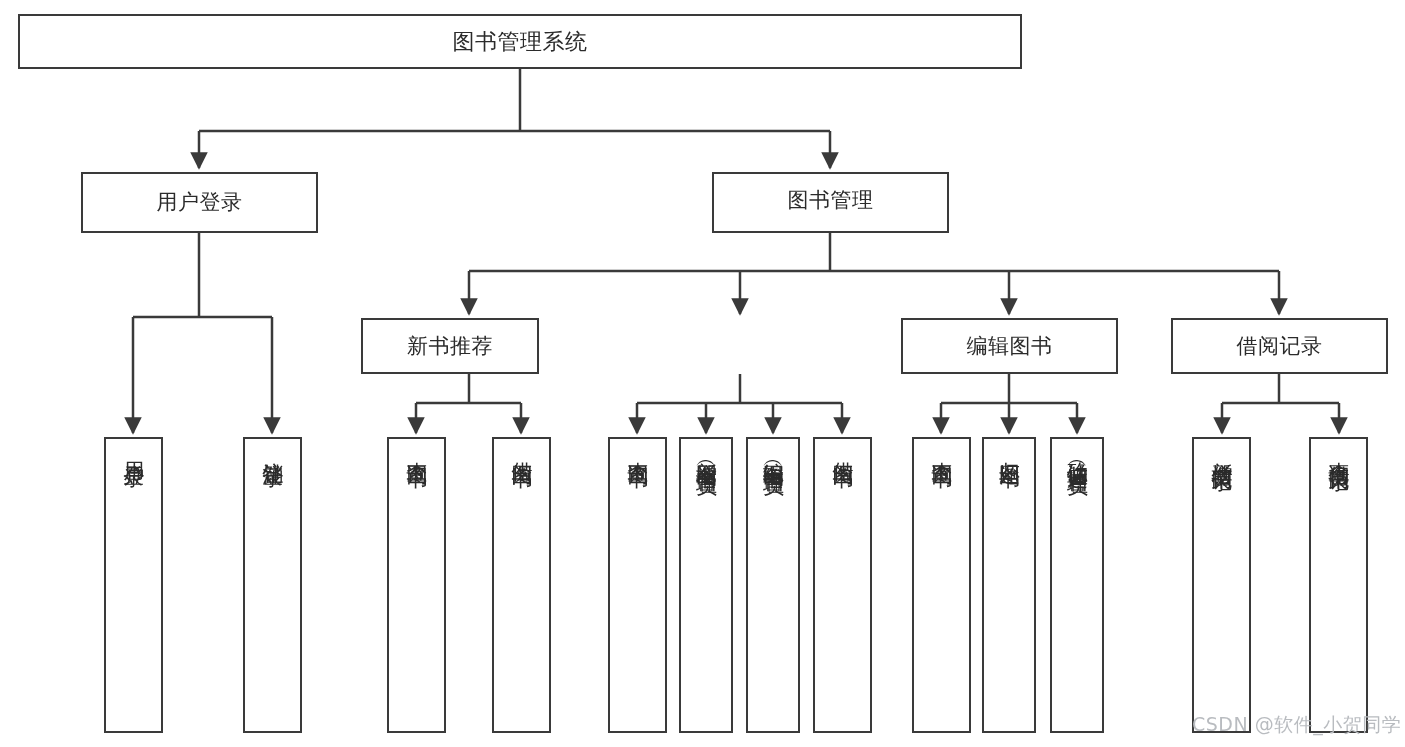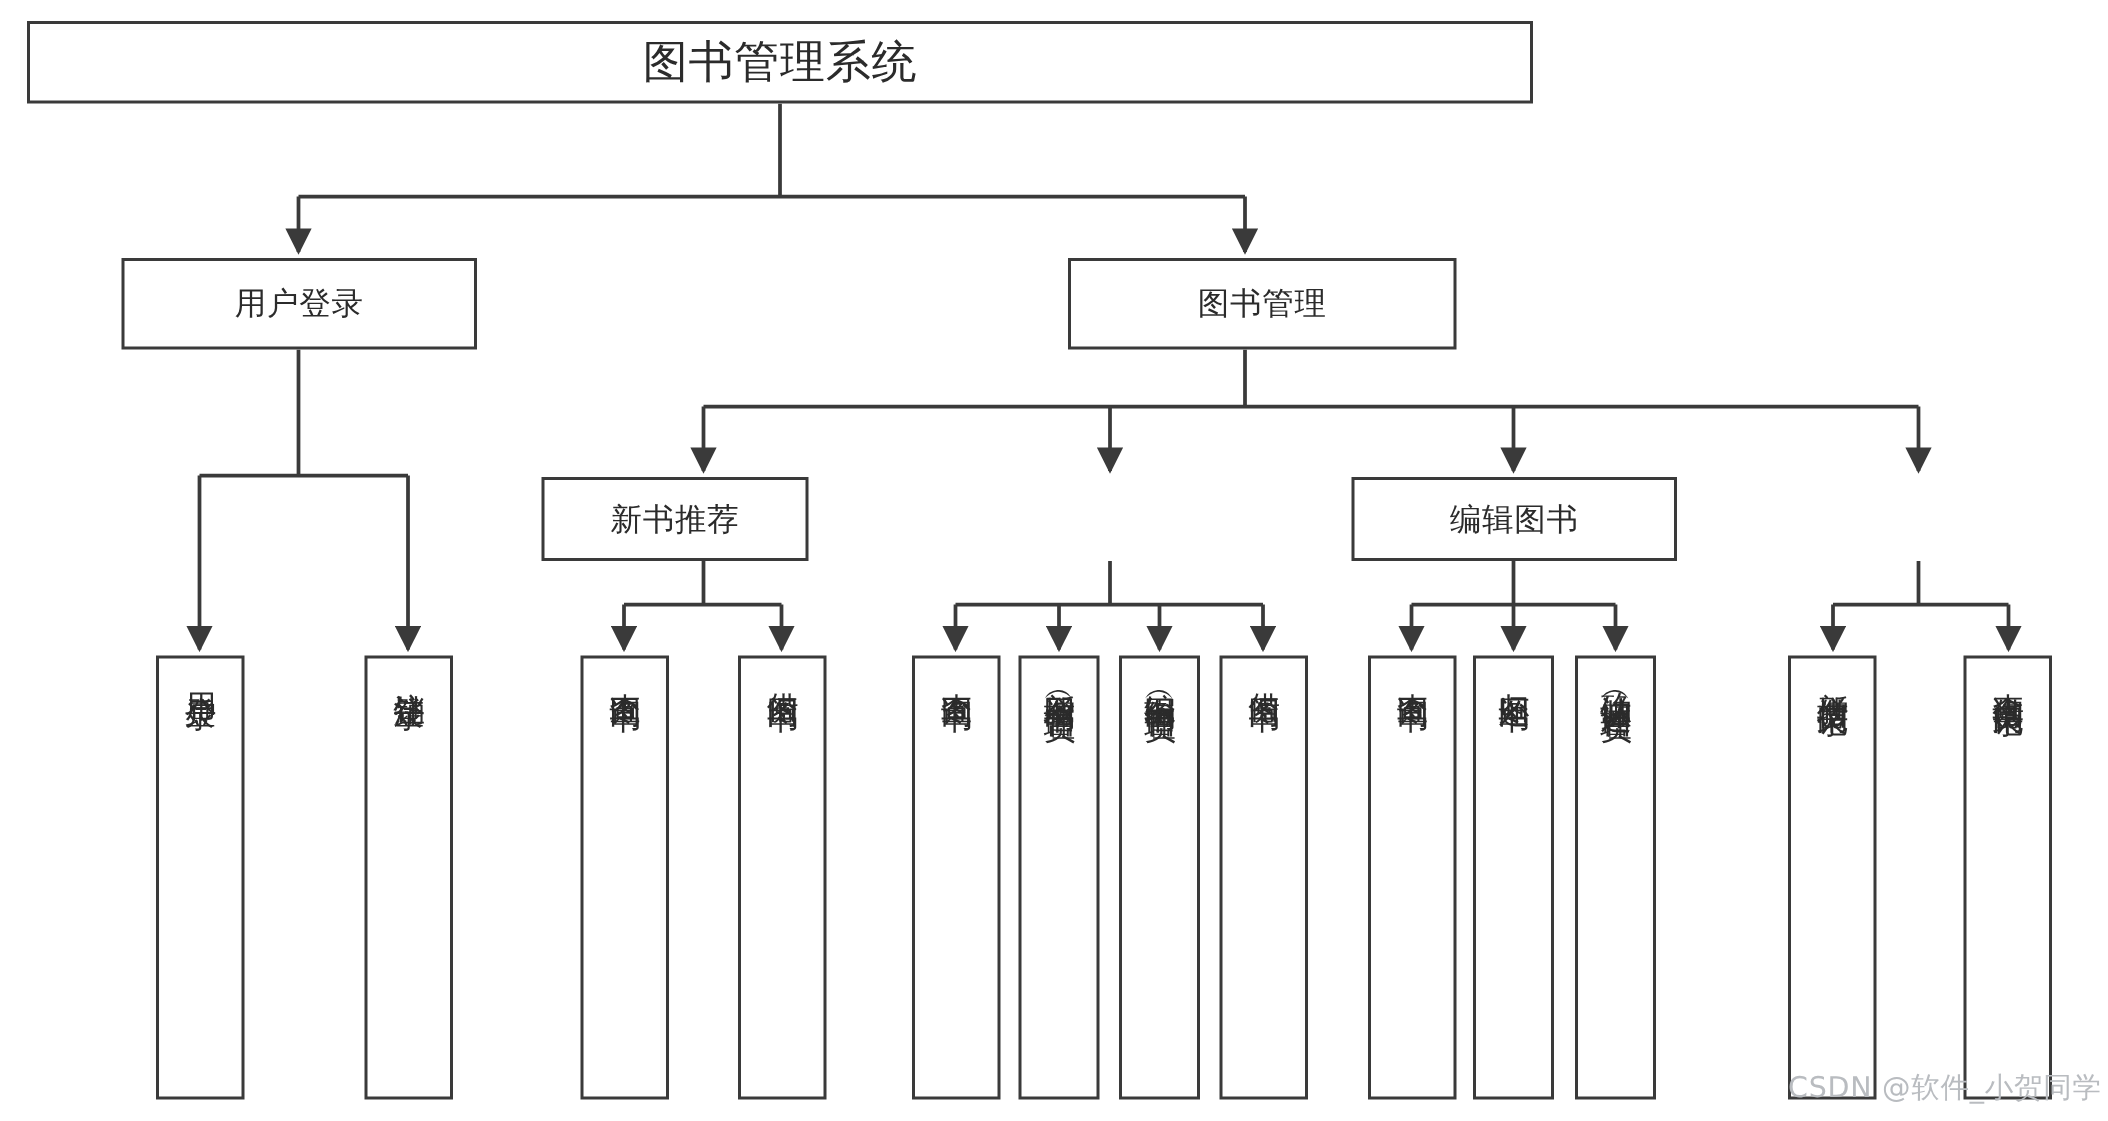--- a/index.html
+++ b/index.html
@@ -40,21 +40,21 @@
   }
   .node .label {
     display: block;
   }
   .node.h .label {
     writing-mode: horizontal-tb;
     font-size: 21px;
     letter-spacing: 0.5px;
   }
   .node.root .label {
-    font-size: 30px;
+    font-size: 22px;
   }
   .node.v {
     padding: 6px 2px;
     align-items: flex-start;
     justify-content: center;
   }
   .node.v .label {
     writing-mode: vertical-rl;
     text-orientation: upright;
     font-size: 21px;
@@ -125,29 +125,32 @@
     </g>
   </svg>
 
   <div class="node h root" style="left:18px; top:14px; width:1004px; height:55px;">
     <span class="label">图书管理系统</span>
   </div>
 
   <div class="node h" style="left:81px; top:172px; width:237px; height:61px;">
     <span class="label">用户登录</span>
   </div>
-  <div class="node h" style="left:712px; top:172px; width:259px; height:61px;">
+  <div class="node h" style="left:712px; top:172px; width:237px; height:61px;font-family:Liberation Mono, monospace;">
     <span class="label">图书管理</span>
   </div>
 
   <div class="node h" style="left:361px; top:318px; width:178px; height:56px;">
     <span class="label">新书推荐</span>
   </div>
   <div class="node h" style="left:901px; top:318px; width:217px; height:56px;">
     <span class="label">编辑图书</span>
+  </div>
+  <div class="node h" style="left:1171px; top:318px; width:217px; height:56px;">
+    <span class="label">借阅记录</span>
   </div>
 
   <div class="node v" style="left:104px; top:437px; width:59px; height:296px;">
     <span class="label">用户登录</span>
   </div>
   <div class="node v" style="left:243px; top:437px; width:59px; height:296px;">
     <span class="label">注销登录</span>
   </div>
 
   <div class="node v" style="left:387px; top:437px; width:59px; height:296px;">

